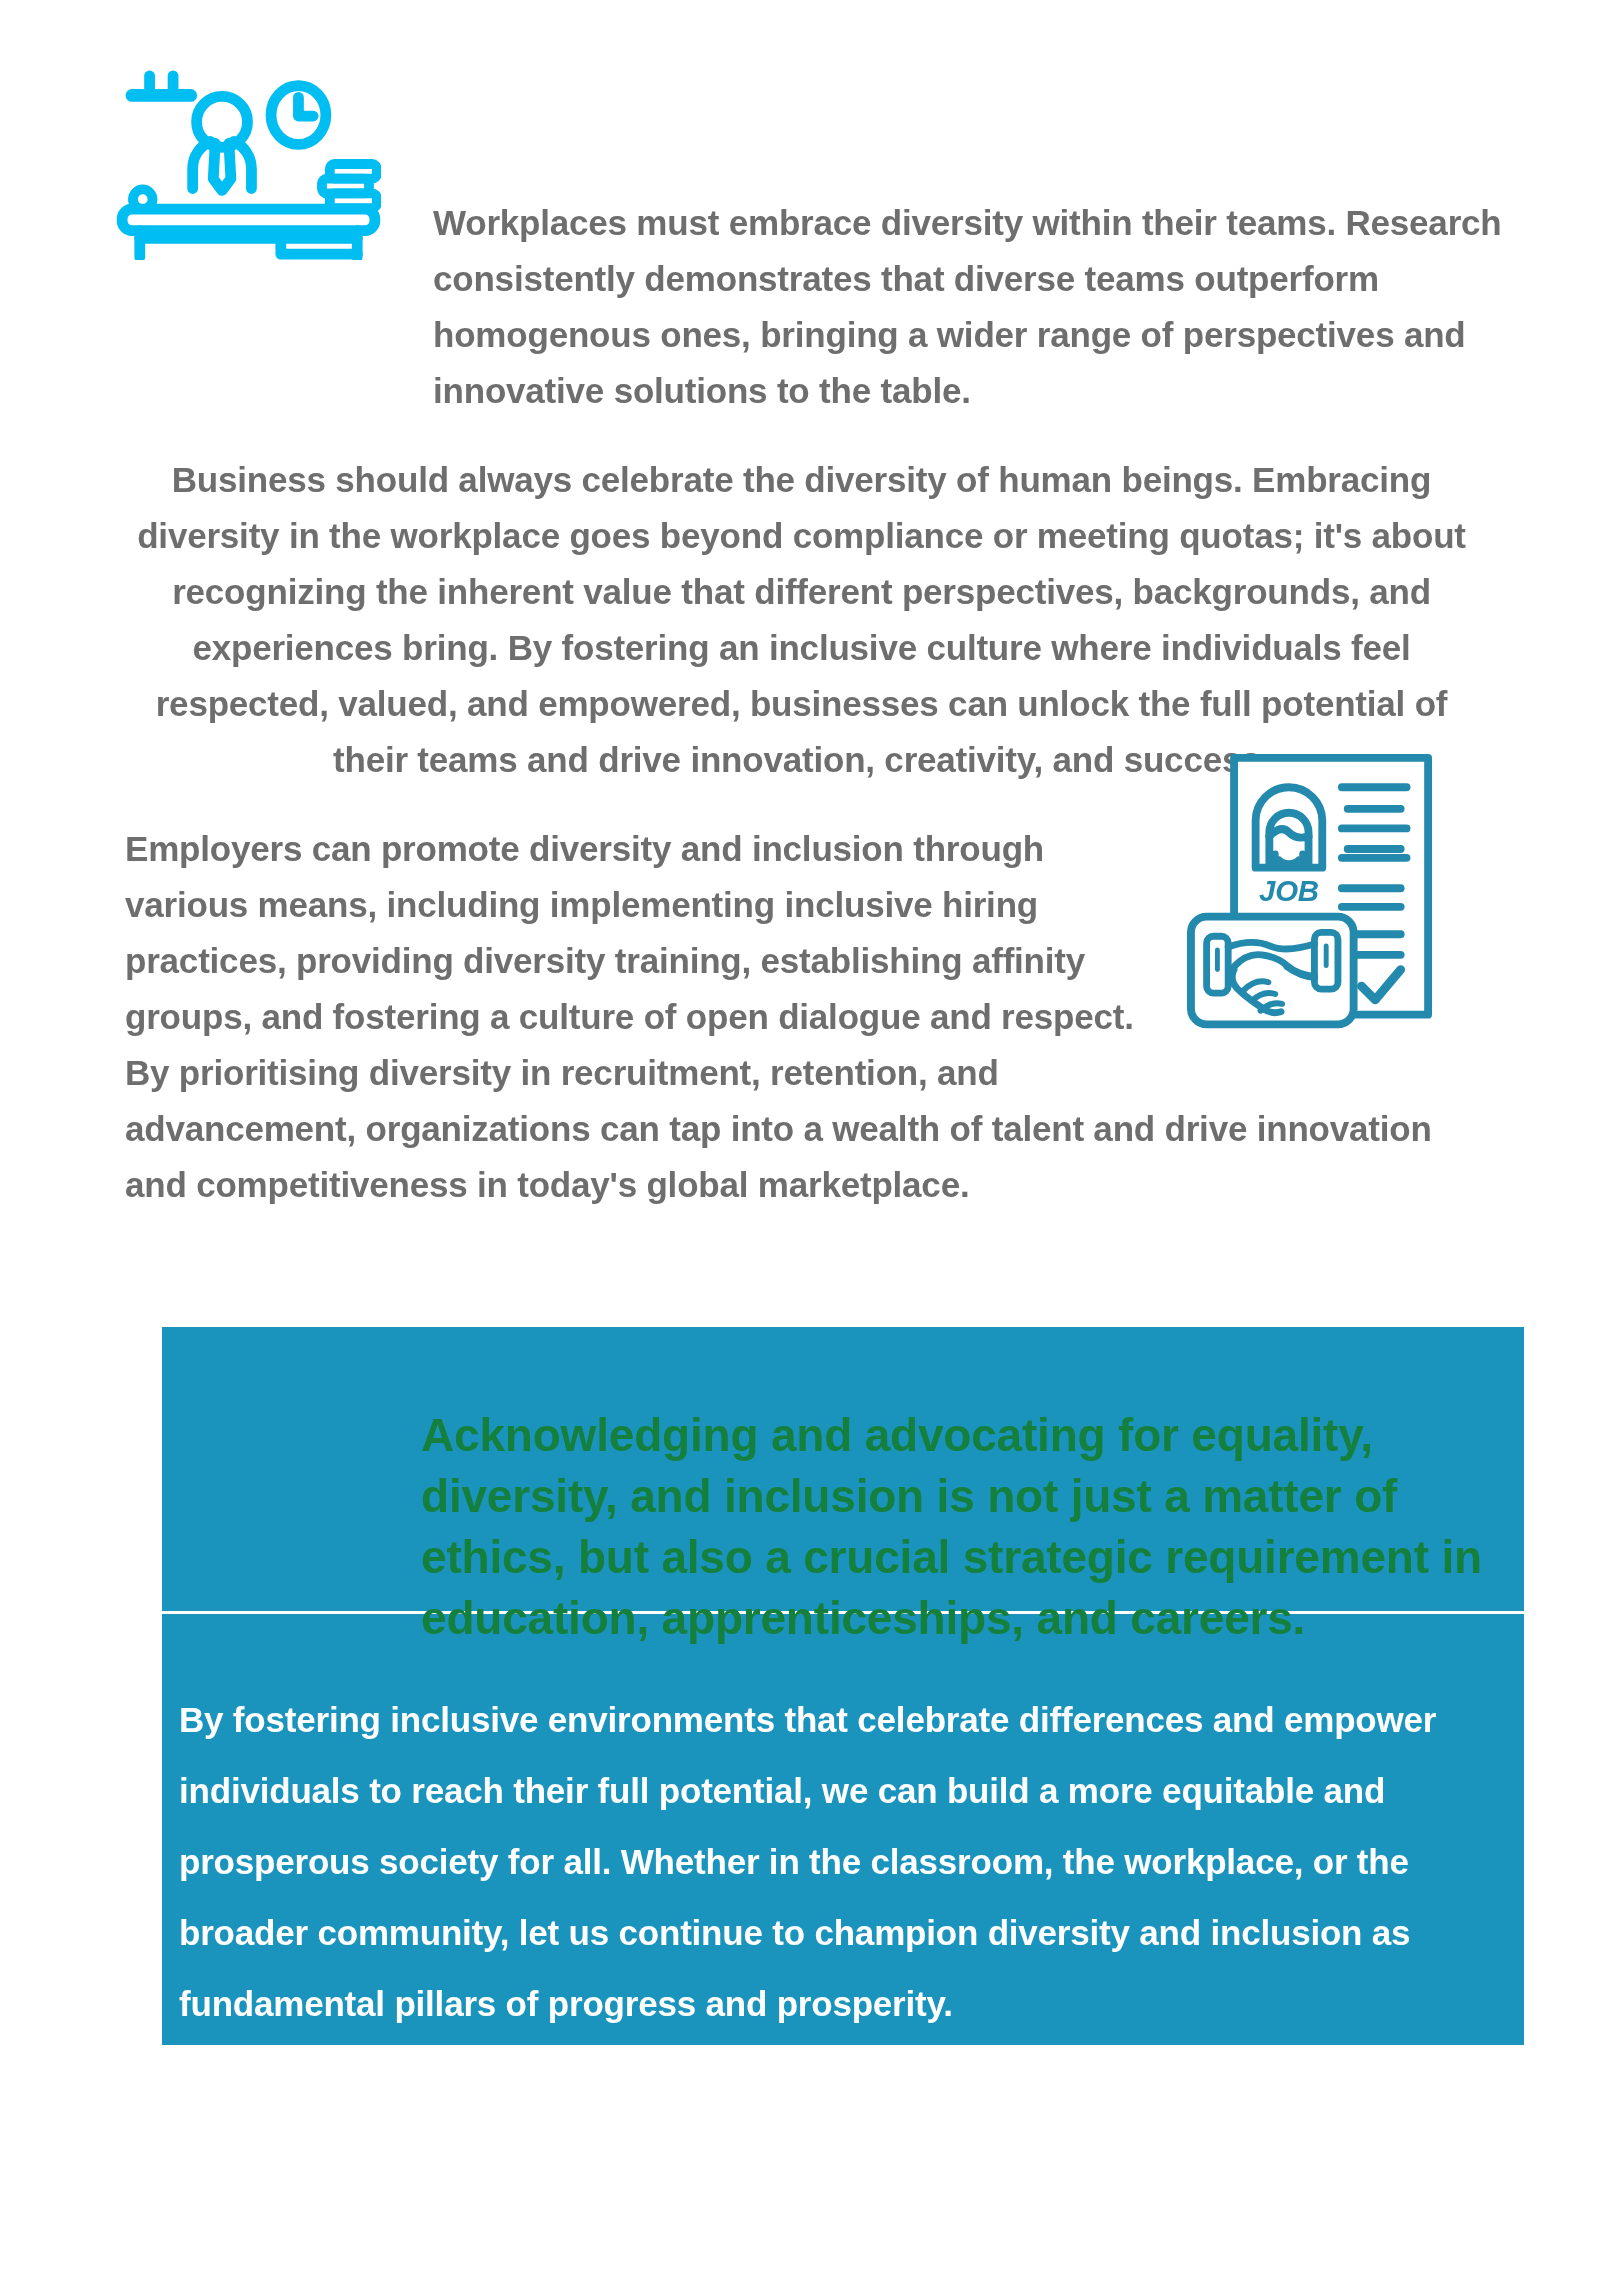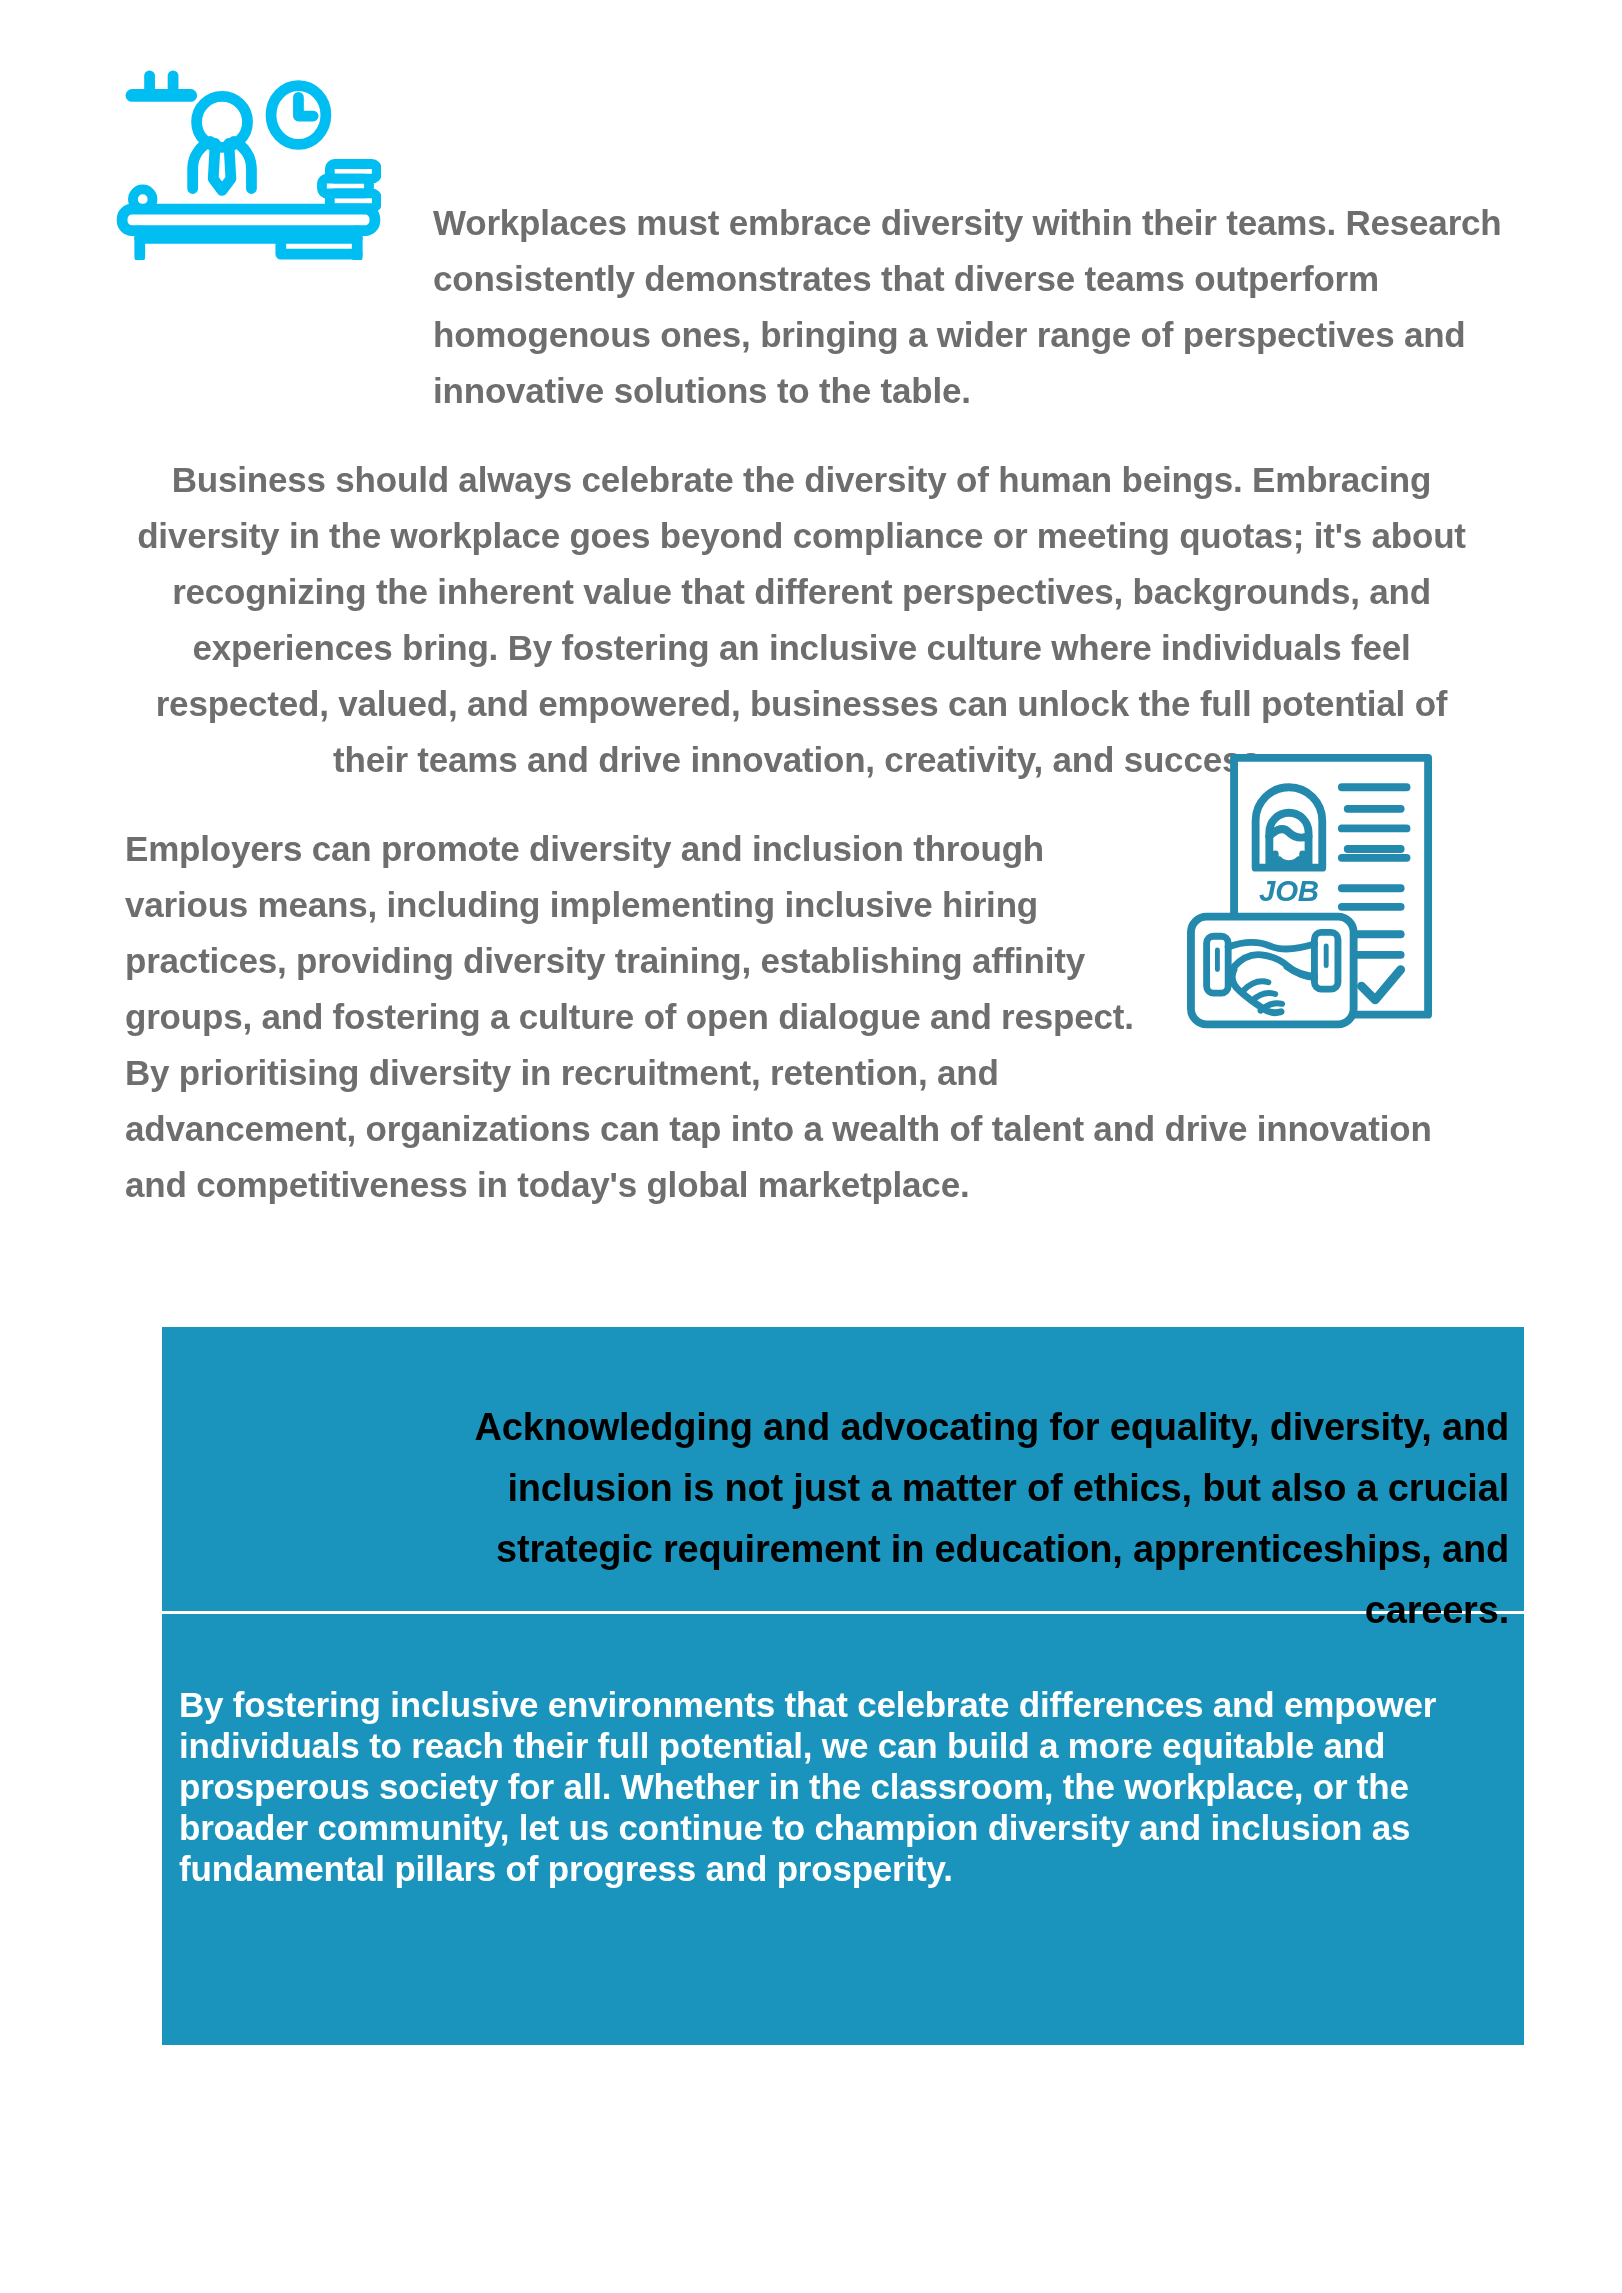--- a/index.html
+++ b/index.html
@@ -119,37 +119,36 @@
     top: 310px;
     width: 1362px;
     height: 431px;
   }
 
   #summary-text-top {
     position: absolute;
     left: 421px;
     top: 55px;
     width: 1088px;
-    color: #000000;
-    font-weight: 700;
-    font-size: 38px;
+    color: #15803d;
+    font-weight: 700;
+    font-size: 46px;
     line-height: 61px;
     letter-spacing: -0.2px;
-    text-align: right;
   }
 
   #summary-text-bottom {
     position: absolute;
     left: 179px;
     top: 345px;
     width: 1328px;
     color: #ffffff;
     font-weight: 700;
     font-size: 35px;
-    line-height: 41px;
+    line-height: 71px;
     letter-spacing: -0.2px;
   }
 
   #summary-icon-wrap {
     position: absolute;
     left: 159px;
     top: 0px;
     width: 274px;
     height: 319px;
   }

